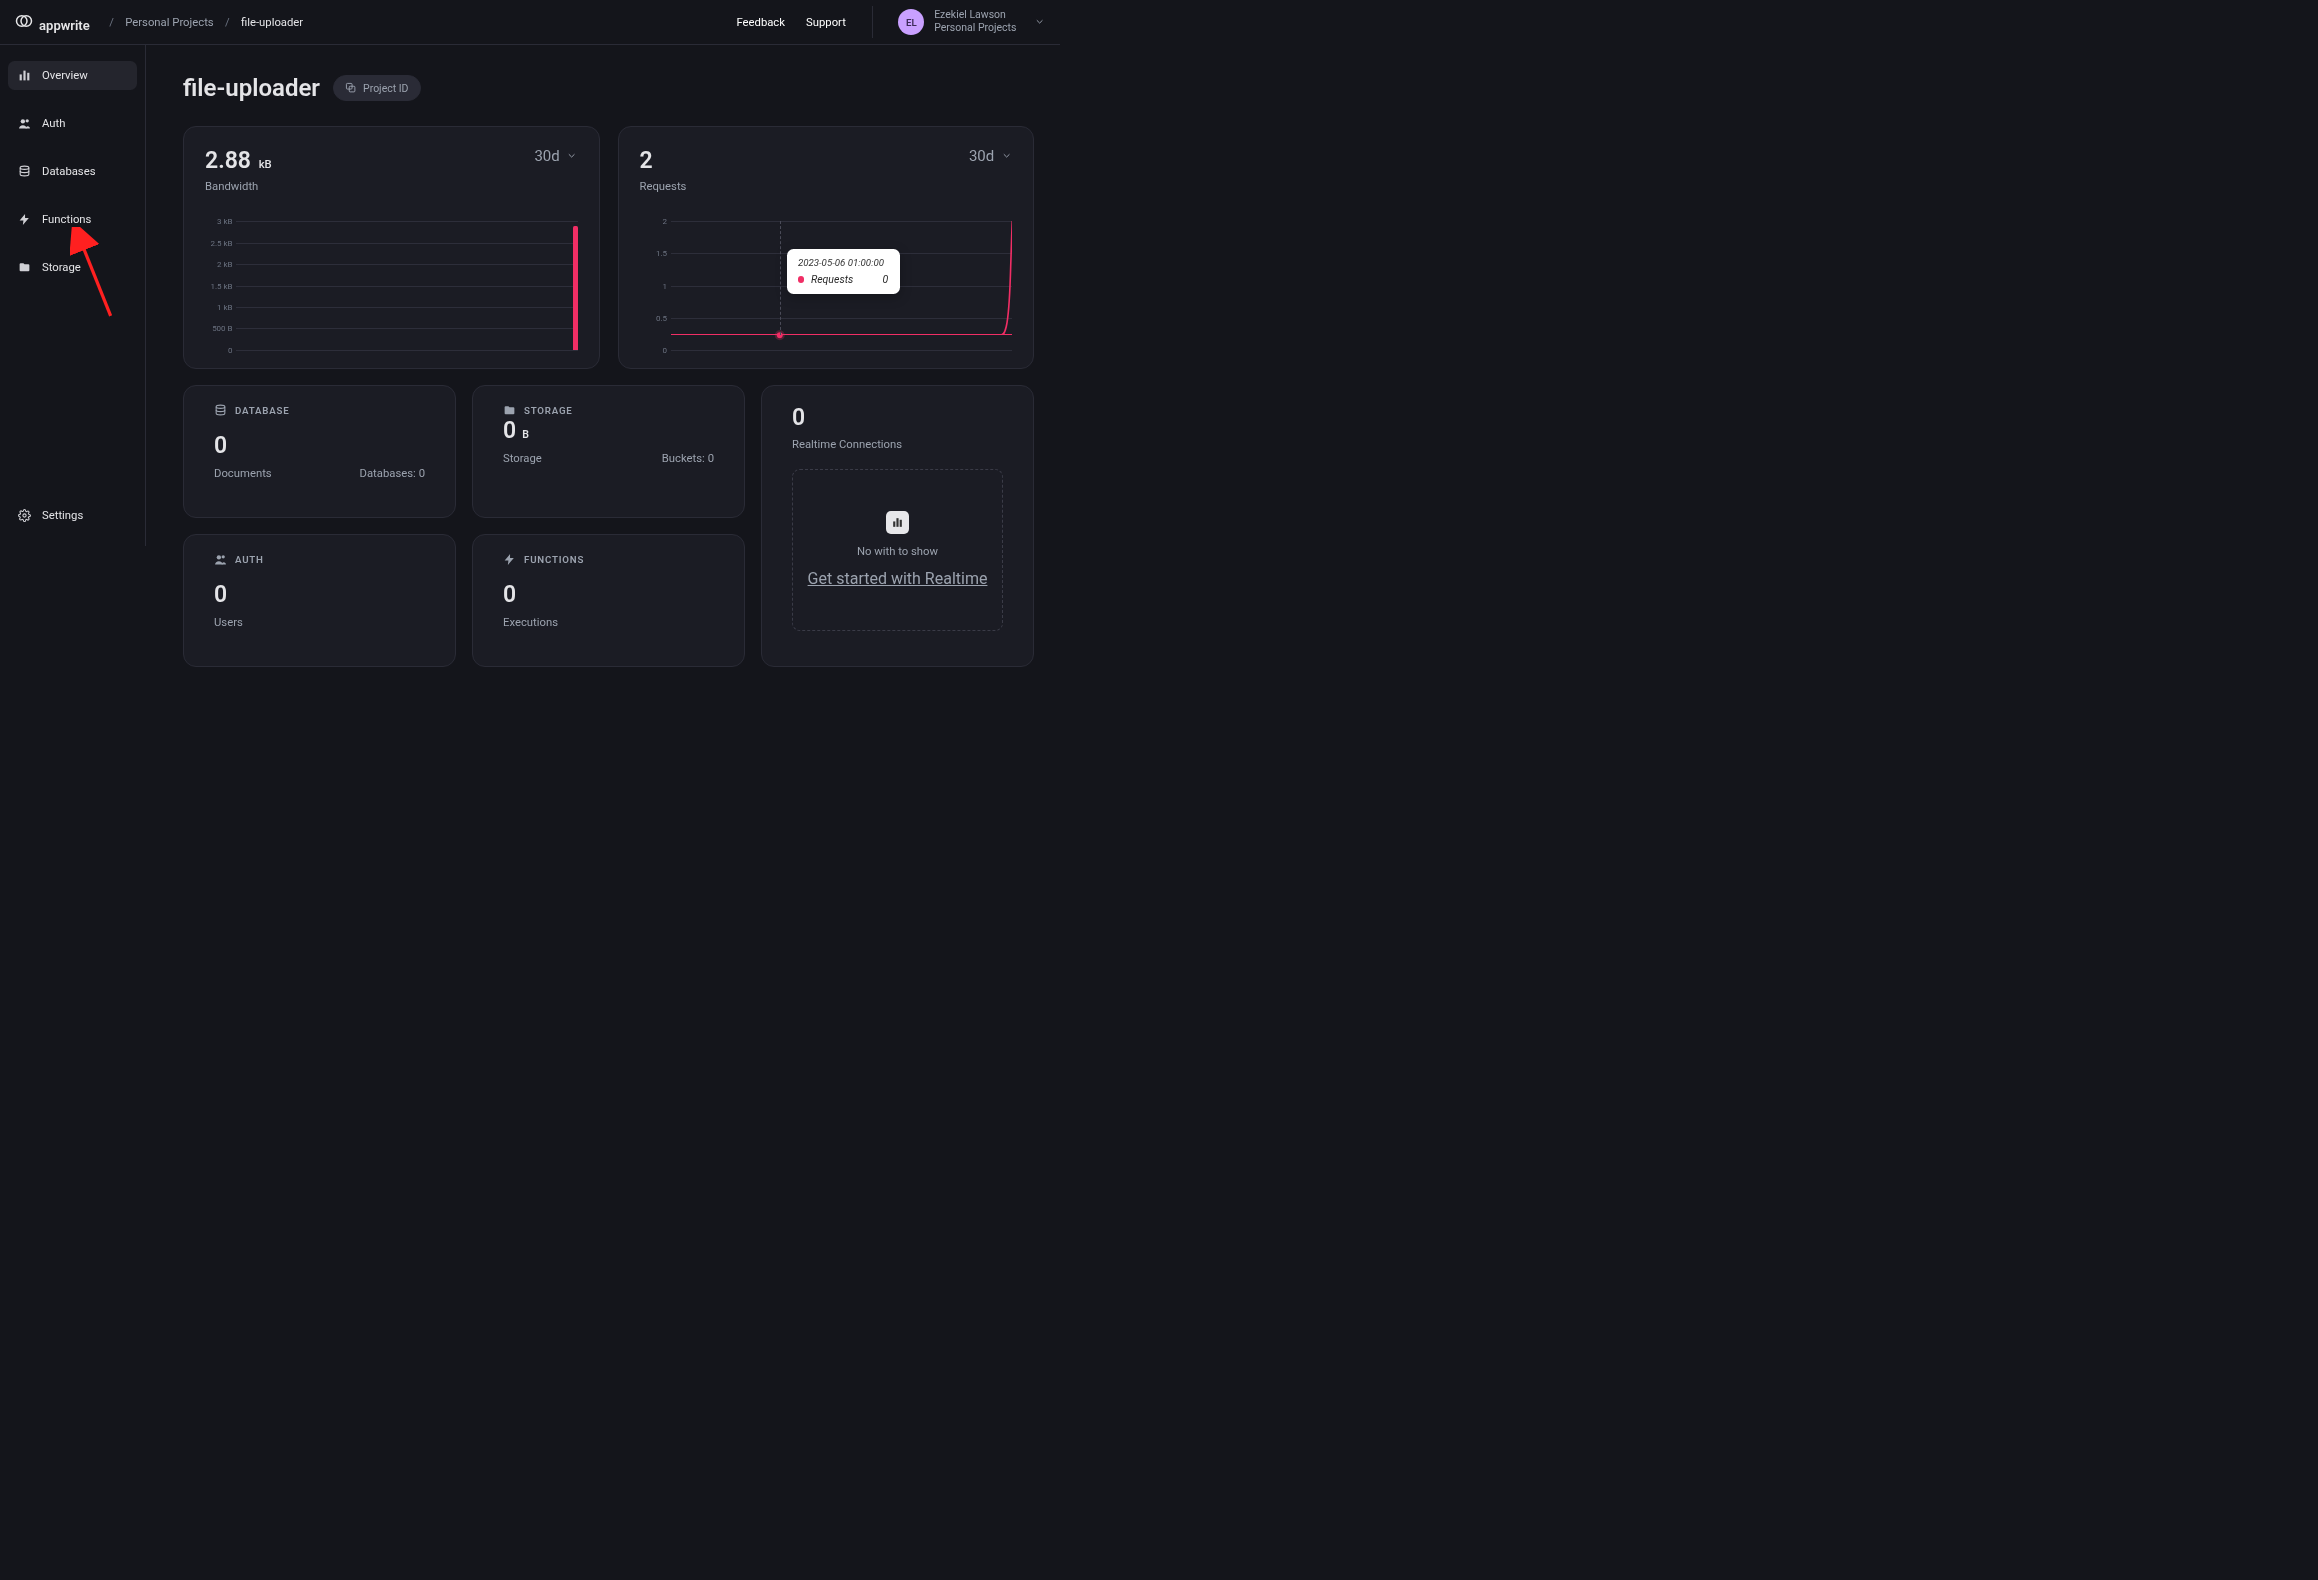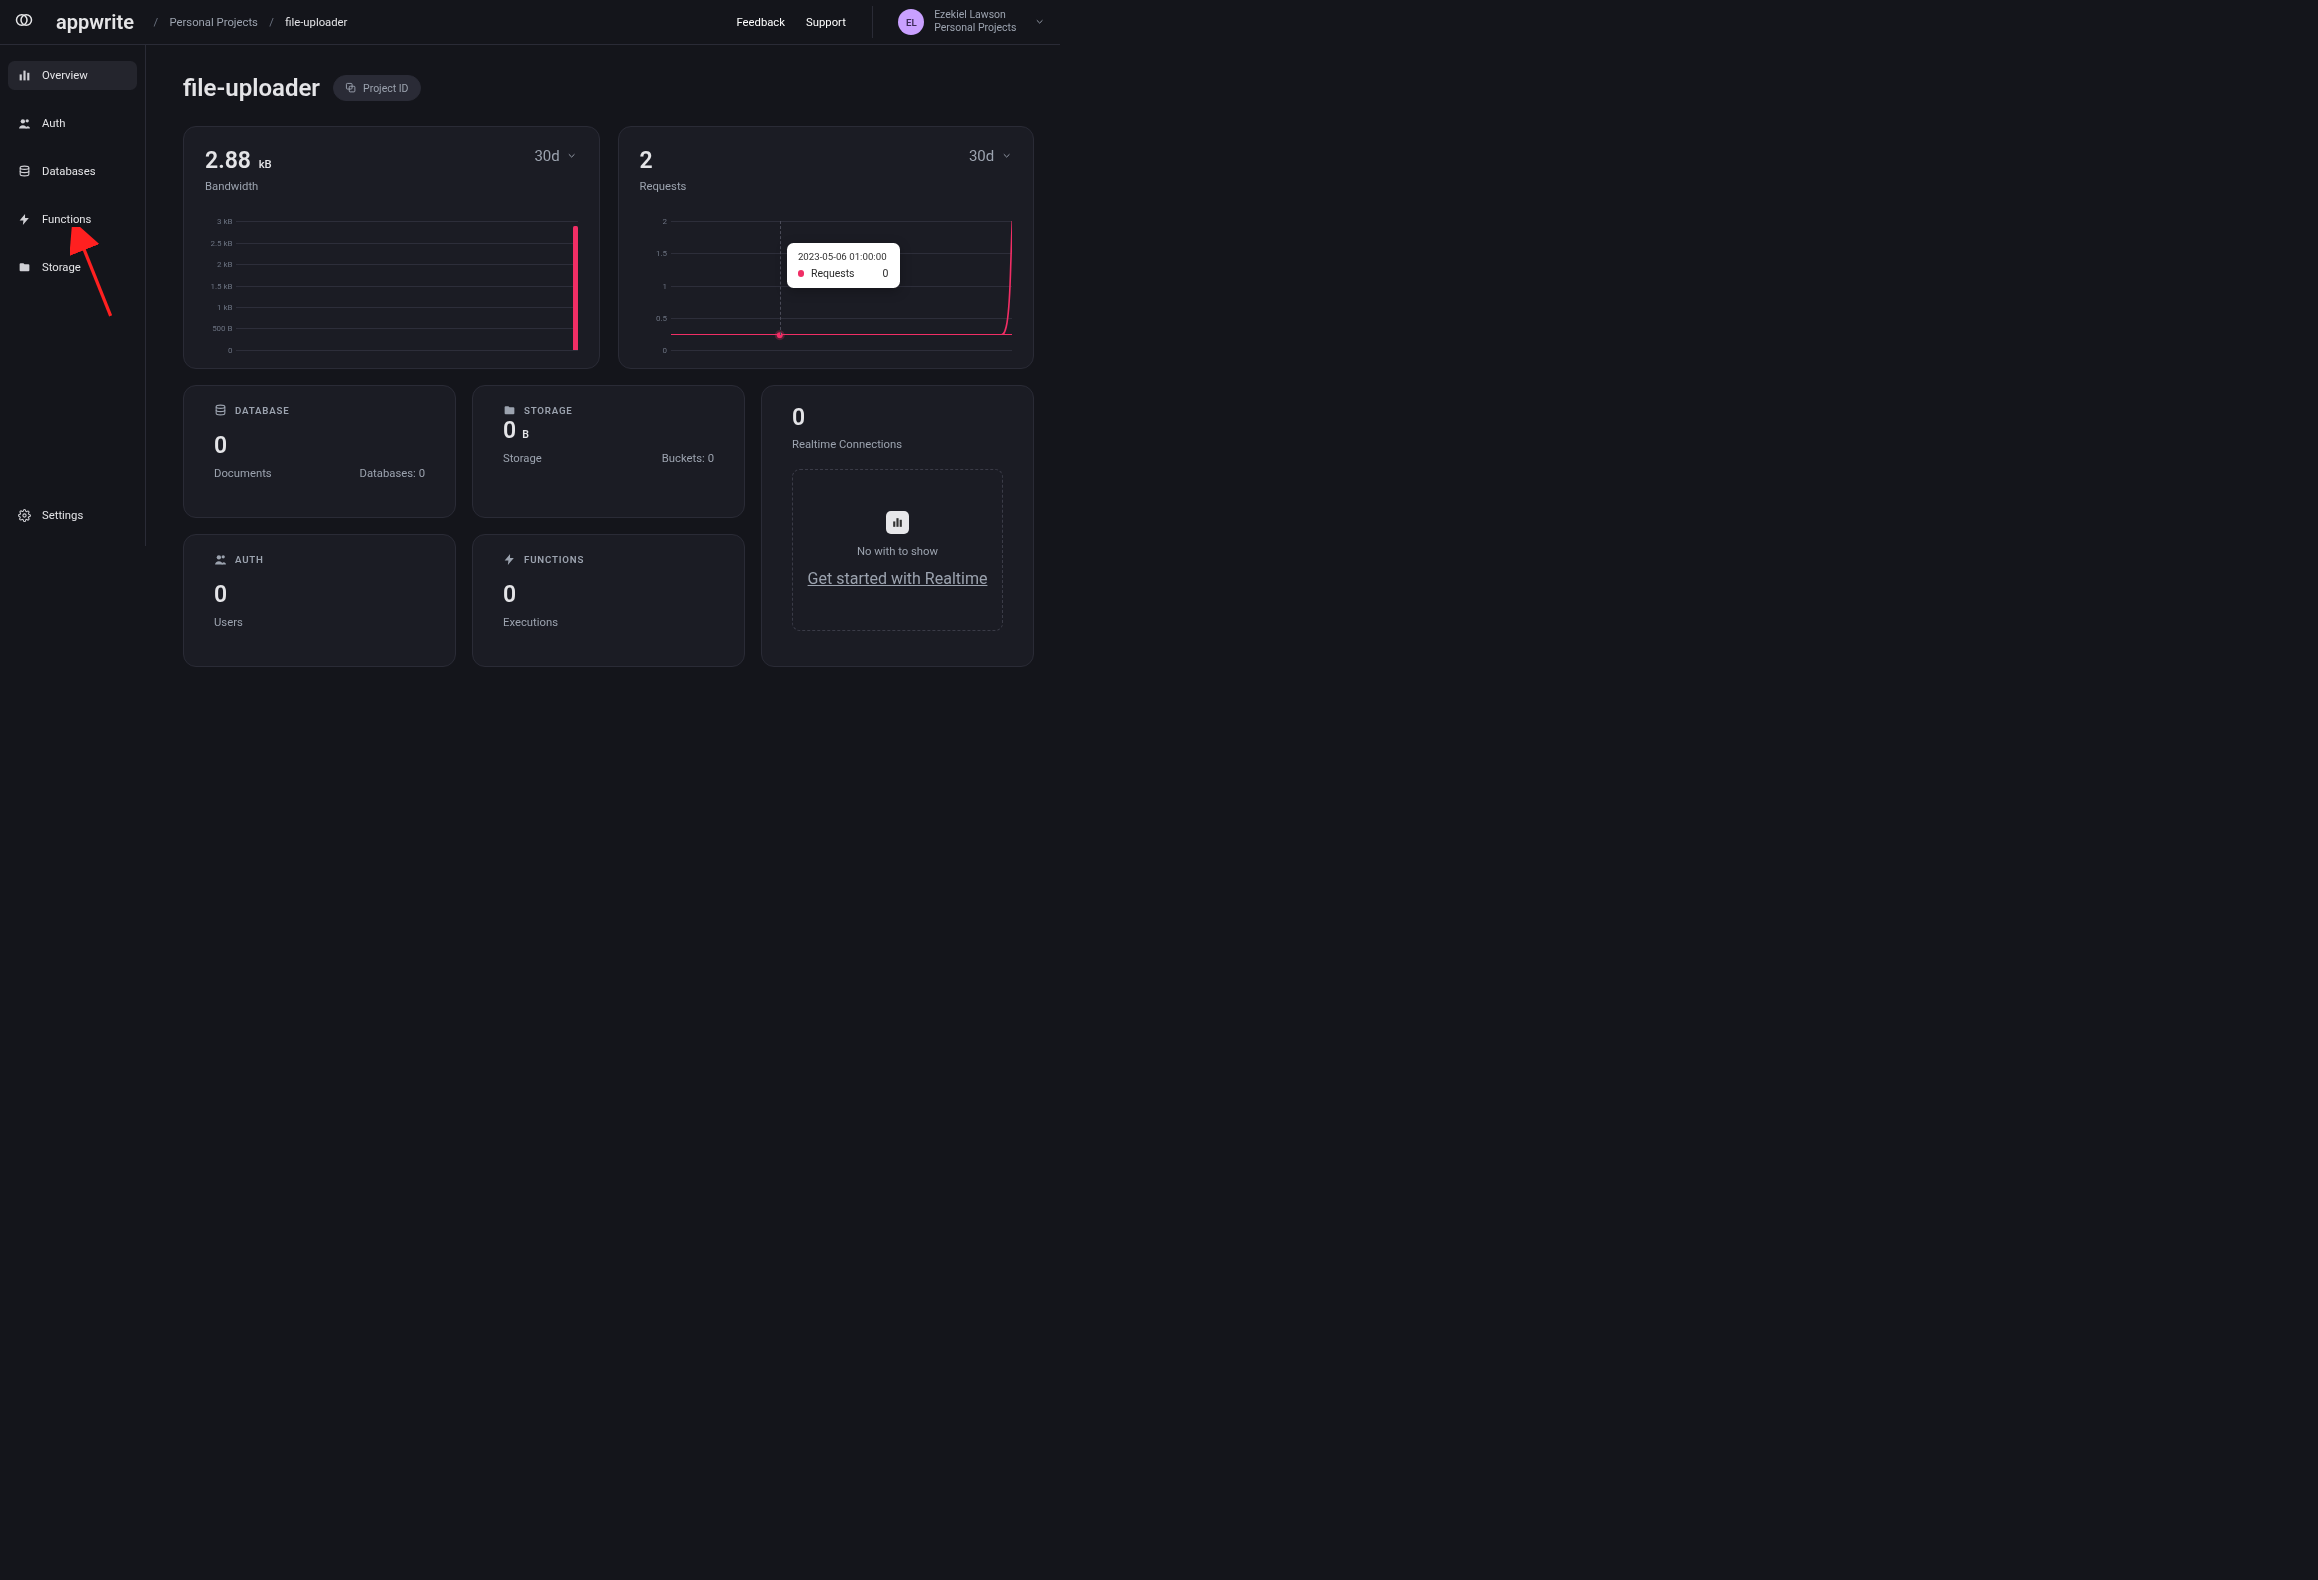--- a/index.html
+++ b/index.html
@@ -27,22 +27,22 @@
 
   
   .topbar {
     display: flex;
     align-items: center;
     height: 45px;
     border-bottom: 0.8px solid var(--border);
     padding: 0 14.6px 0 14.6px;
   }
   .logo {
-    display: flex; align-items: baseline; gap: 22px;
-    font-weight: 600; font-size: 20px; color: #e5e5e7;
+    display: flex; align-items: baseline; gap: 5px;
+    font-weight: 600; font-size: 13px; color: #e5e5e7;
   }
   .logo-mark {
     display: inline-flex; align-items: center; justify-content: center;
     width: 19.5px; height: 19.5px;
   }
   .breadcrumbs {
     display: flex; align-items: center; gap: 11.3px;
     margin-left: 19.5px;
     color: var(--text-dim);
   }
@@ -419,21 +419,21 @@
           <div class="series">
             <div class="baseline"></div>
             <div class="spike">
               <svg width="11.3" height="100%" viewBox="0 0 14 100" preserveAspectRatio="none">
                 <path d="M0 100 C 6 100 10 90 12 40 C 13 20 13.5 5 14 0" stroke="#f02e65" stroke-width="2" fill="none"></path>
               </svg>
             </div>
             <div class="marker" style="left:32%;"></div>
           </div>
           <div class="guide" style="left: calc(31px + 32% * (100% - 31px) / 100% ); left: calc(31px + (100% - 31px)*0.32);"></div>
-          <div class="tooltip" style="left: calc(31px + (100% - 31px)*0.34); top: 22px;">
+          <div class="tooltip" style="left: calc(31px + (100% - 31px)*0.34); top: 28px; font-style: italic;">
             <div class="tt-date">2023-05-06 01:00:00</div>
             <div class="tt-row">
               <span class="dot"></span>
               <span class="tt-label">Requests</span>
               <span>0</span>
             </div>
           </div>
         </div>
       </div>
     </div>

